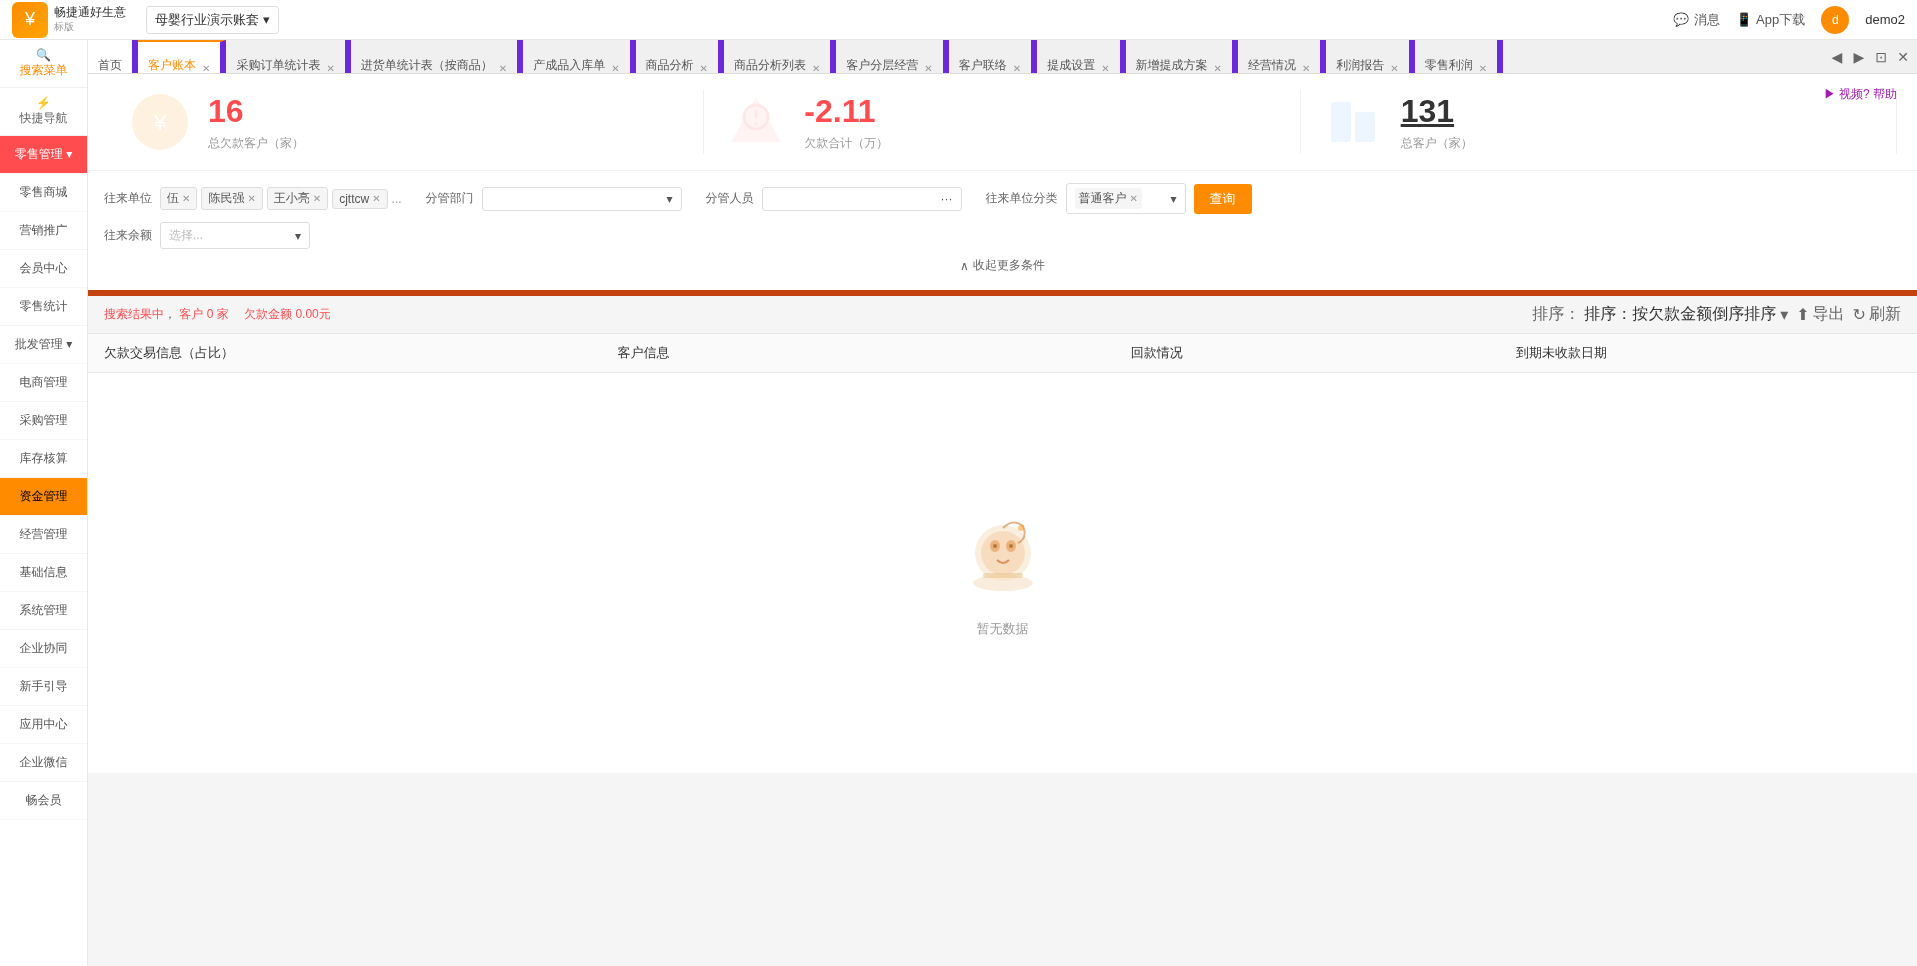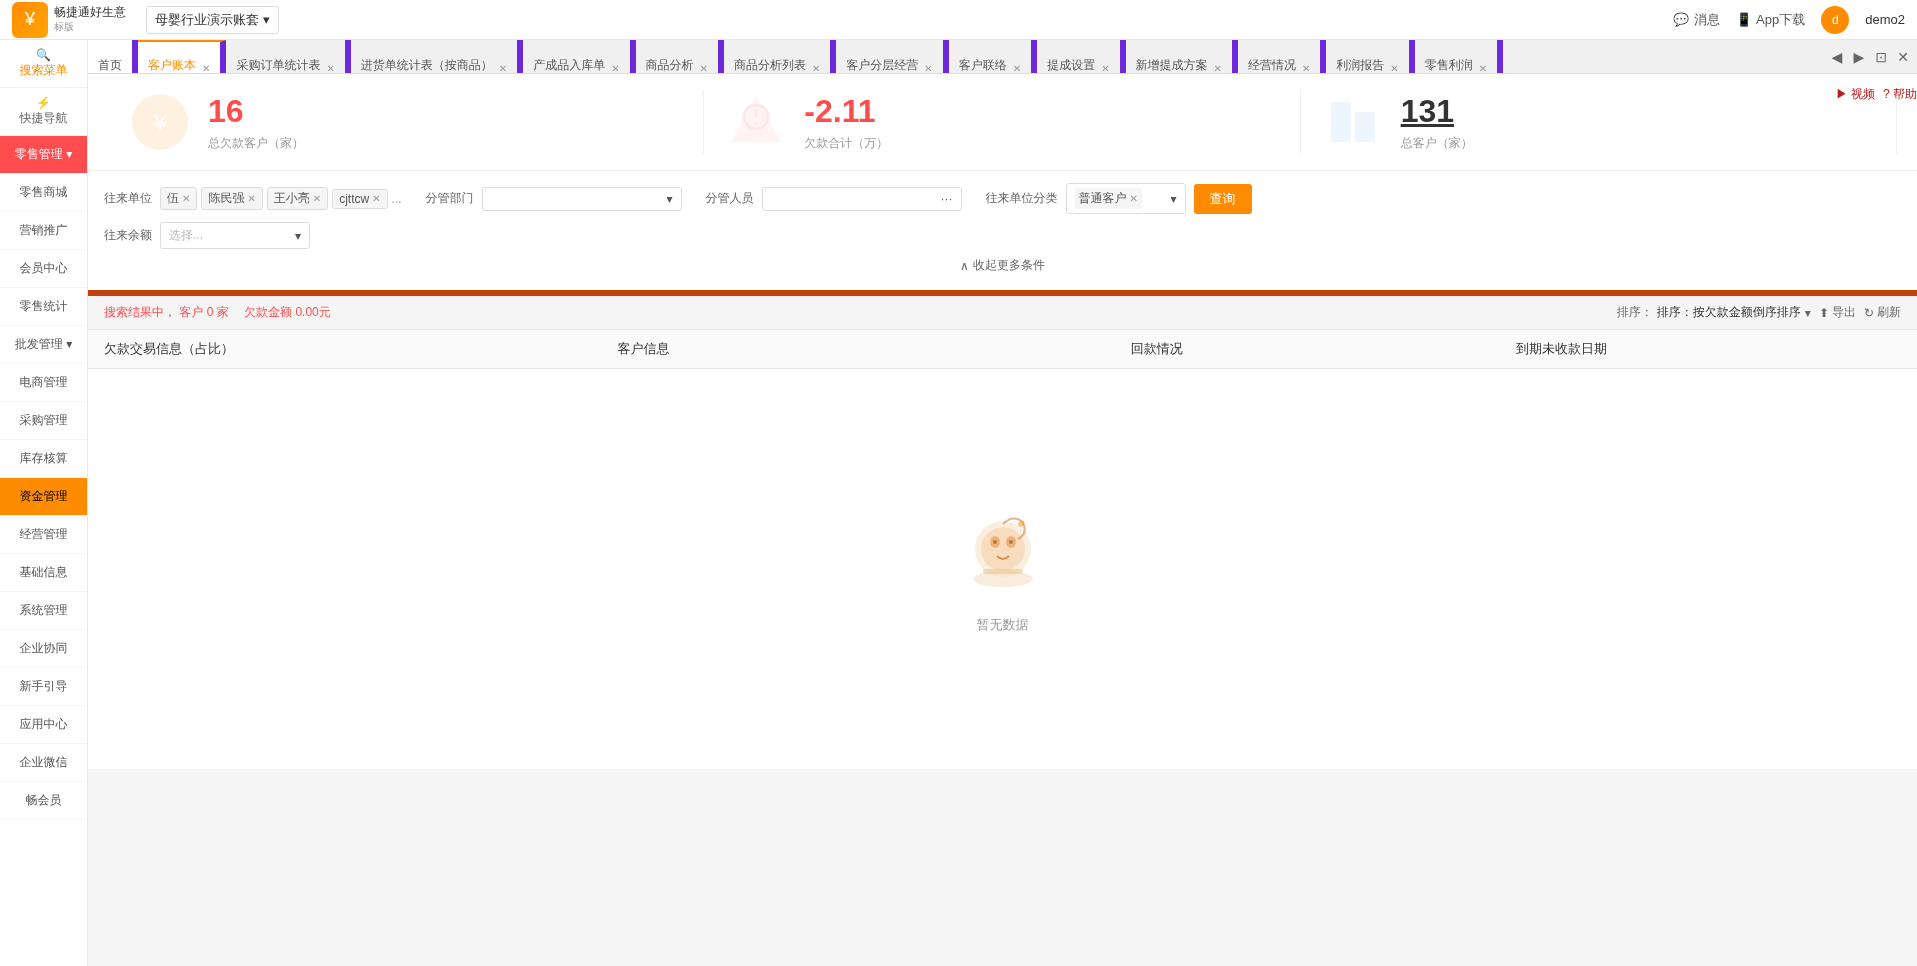--- a/index.html
+++ b/index.html
@@ -45,41 +45,41 @@
 
     
     .stats-bar { background: #fff; display: flex; align-items: center; padding: 16px 20px; border-bottom: 1px solid #f0f0f0; gap: 0; position: relative; }
     .stat-block { flex: 1; display: flex; align-items: center; gap: 16px; padding: 0 20px; border-right: 1px solid #f0f0f0; }
     .stat-block:last-child { border-right: none; }
     .stat-info { display: flex; flex-direction: column; }
     .stat-value { font-size: 32px; font-weight: bold; line-height: 1.2; }
     .stat-value.red { color: #ff4d4f; }
     .stat-value.dark { color: #333; text-decoration: underline; }
     .stat-label { font-size: 12px; color: #999; margin-top: 4px; }
-    .stat-help { position: absolute; top: 12px; right: 0; display: flex; gap: 8px; font-size: 12px; color: #b91c1c; }
+    .stat-help { position: absolute; top: 12px; right: 20px; display: flex; gap: 0; font-size: 12px; color: #a21caf; }
     .stat-help span { cursor: pointer; }
 
     
     .filter-area { background: #fff; padding: 12px 16px; border-bottom: 6px solid #c2410c; }
     .filter-row { display: flex; align-items: center; gap: 8px; margin-bottom: 8px; flex-wrap: wrap; }
     .filter-label { font-size: 12px; color: #666; white-space: nowrap; }
     .filter-tags { display: flex; align-items: center; gap: 4px; flex-wrap: wrap; }
     .filter-tag { display: flex; align-items: center; gap: 3px; background: #f5f5f5; border: 1px solid #ddd; border-radius: 3px; padding: 2px 6px; font-size: 12px; color: #555; }
     .filter-tag .remove { color: #999; cursor: pointer; font-size: 10px; }
     .filter-more { font-size: 12px; color: #999; cursor: pointer; }
     .filter-select { display: flex; align-items: center; gap: 4px; border: 1px solid #ddd; border-radius: 3px; padding: 4px 8px; font-size: 12px; color: #555; cursor: pointer; min-width: 120px; justify-content: space-between; }
     .filter-select-wide { min-width: 200px; }
     .filter-btn { background: #ff8c00; color: white; border: none; border-radius: 3px; padding: 6px 16px; font-size: 13px; cursor: pointer; }
     .collapse-btn { display: flex; align-items: center; gap: 4px; font-size: 12px; color: #666; cursor: pointer; margin: 4px auto; width: fit-content; }
 
     
     .result-bar { background: #f5f5f5; padding: 8px 16px; display: flex; align-items: center; justify-content: space-between; border-bottom: 1px solid #e8e8e8; }
     .result-info { font-size: 12px; color: #666; }
     .result-info span { color: #ff4d4f; }
-    .result-actions { display: flex; align-items: center; gap: 8px; font-size: 12px; color: #666; }
+    .result-actions { display: flex; align-items: center; gap: 8px; font-size: 16px; color: #666; }
     .result-action-btn { display: flex; align-items: center; gap: 3px; cursor: pointer; }
     .sort-select { display: flex; align-items: center; gap: 4px; cursor: pointer; }
 
     
     .table-container { background: #fff; }
     .table-header { display: grid; grid-template-columns: 2fr 2fr 1.5fr 1.5fr; padding: 10px 16px; background: #fafafa; border-bottom: 1px solid #e8e8e8; }
     .table-header-cell { font-size: 13px; color: #333; font-weight: 500; }
     .table-body { min-height: 400px; display: flex; align-items: center; justify-content: center; }
     .empty-state { display: flex; flex-direction: column; align-items: center; gap: 12px; padding: 60px 0; }
     .empty-text { font-size: 13px; color: #999; }

